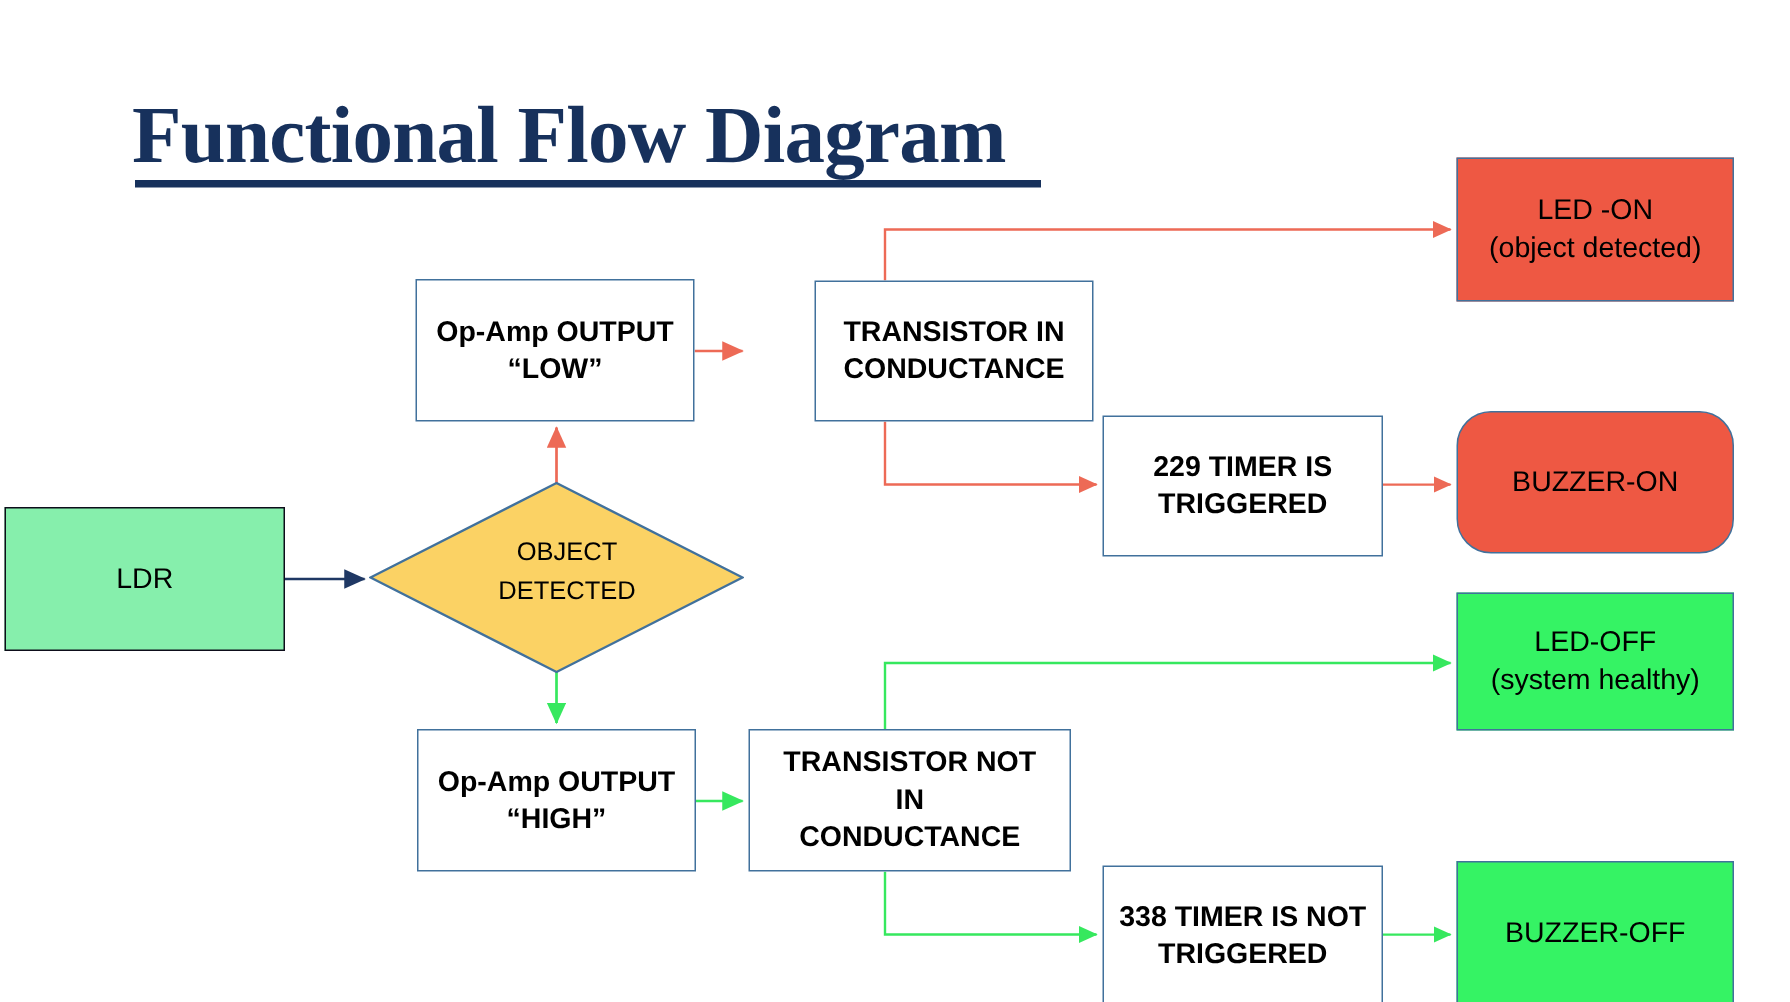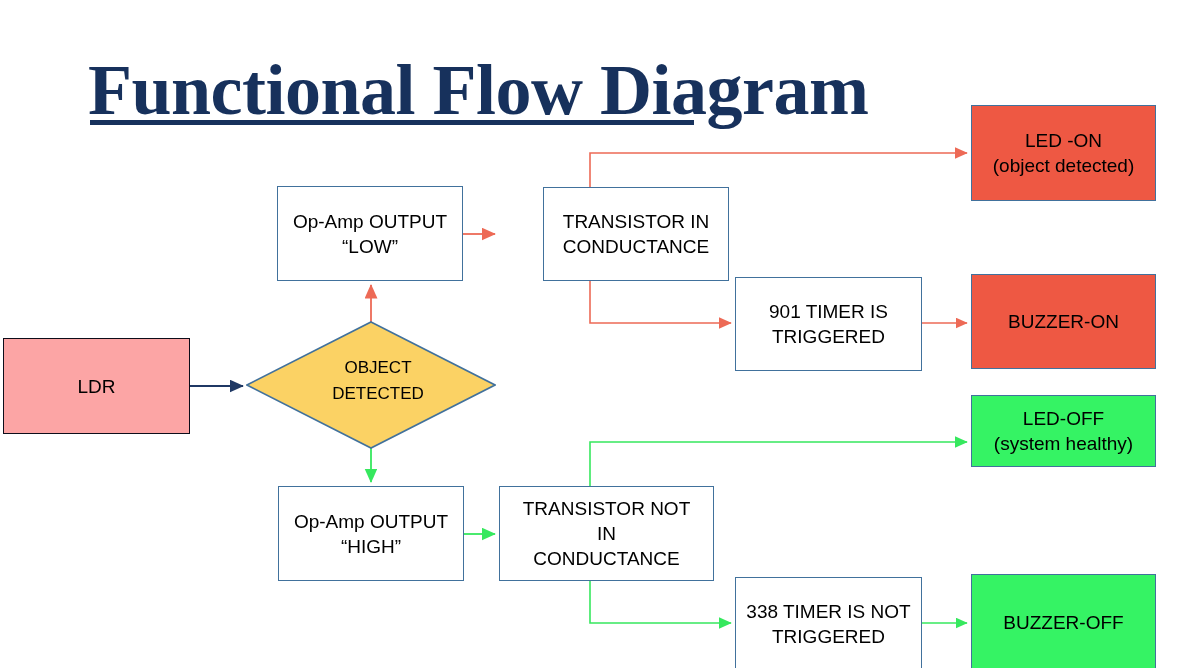--- a/index.html
+++ b/index.html
@@ -22,21 +22,21 @@
     height: 668px;
   }
 
   
   .title {
     position: absolute;
     left: 88px;
     top: 58px;
     font-family: "Liberation Serif", serif;
     font-weight: bold;
-    font-size: 72px;
+    font-size: 54px;
     line-height: 64px;
     color: #17315c;
     white-space: nowrap;
     letter-spacing: -0.5px;
   }
   .title-underline {
     position: absolute;
     left: 90px;
     top: 120px;
     width: 604px;
@@ -54,23 +54,24 @@
     text-align: center;
     color: #000000;
     font-size: 19px;
     line-height: 25px;
     padding: 2px 4px;
     white-space: pre-line;
   }
   .node.plain {
     background: #ffffff;
     border: 1.4px solid #41719c;
+    font-weight: bold;
   }
   .node.black-border {
-    background: #fca5a5;
+    background: #86efac;
     border: 1.4px solid #0d0d1a;
   }
   .node.red {
     background: #ee5843;
     border: 1.4px solid #41719c;
   }
   .node.green {
     background: #35f364;
     border: 1.4px solid #41719c;
   }
@@ -199,39 +200,39 @@
 CONDUCTANCE</span>
   </div>
 
   <div class="node plain" style="left:499px; top:486px; width:215px; height:95px;">
     <span>TRANSISTOR NOT
 IN
 CONDUCTANCE</span>
   </div>
 
   <div class="node plain" style="left:735px; top:277px; width:187px; height:94px;">
-    <span>901 TIMER IS
+    <span>229 TIMER IS
 TRIGGERED</span>
   </div>
 
   <div class="node plain" style="left:735px; top:577px; width:187px; height:94px;">
     <span>338 TIMER IS NOT
 TRIGGERED</span>
   </div>
 
   <div class="node red" style="left:971px; top:105px; width:185px; height:96px;">
     <span>LED -ON
 (object detected)</span>
   </div>
 
-  <div class="node red" style="left:971px; top:274px; width:185px; height:95px;">
+  <div class="node red" style="left:971px; top:274px; width:185px; height:95px;border-radius:23px;">
     <span>BUZZER-ON</span>
   </div>
 
-  <div class="node green" style="left:971px; top:395px; width:185px; height:72px;">
+  <div class="node green" style="left:971px; top:395px; width:185px; height:92px;">
     <span>LED-OFF
 (system healthy)</span>
   </div>
 
   <div class="node green" style="left:971px; top:574px; width:185px; height:96px;">
     <span>BUZZER-OFF</span>
   </div>
 
 </div>
 

